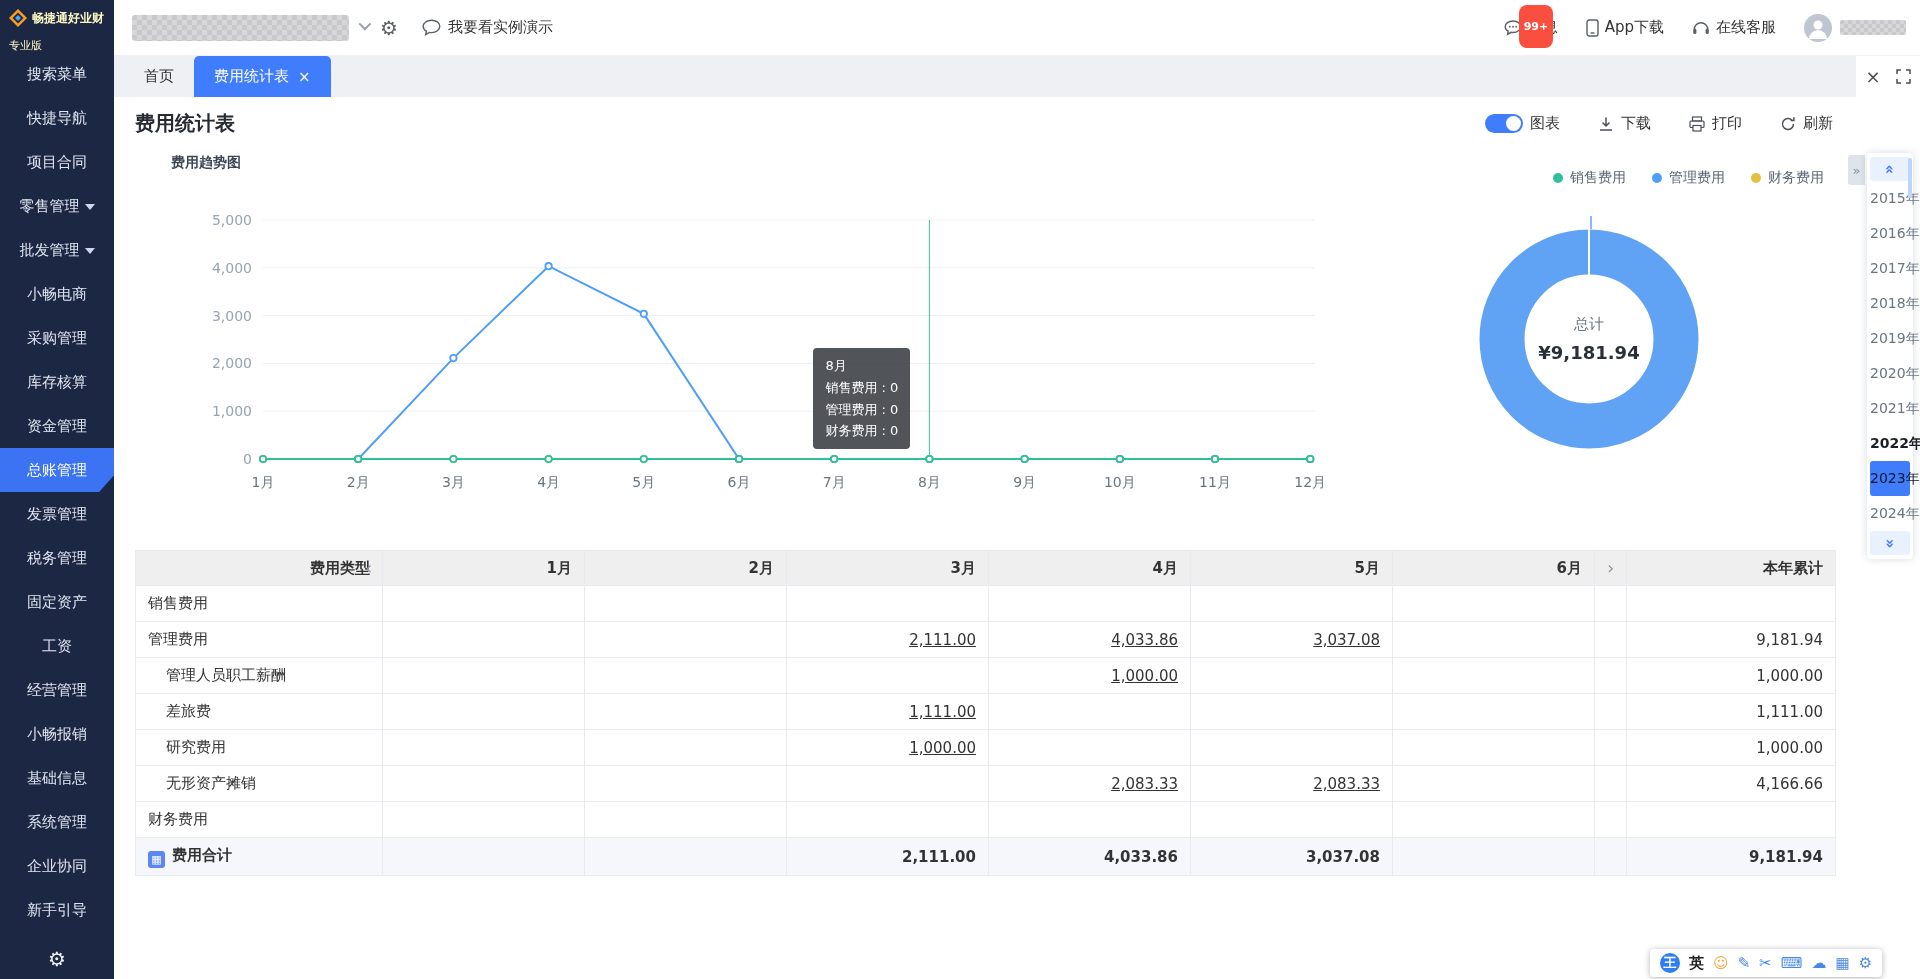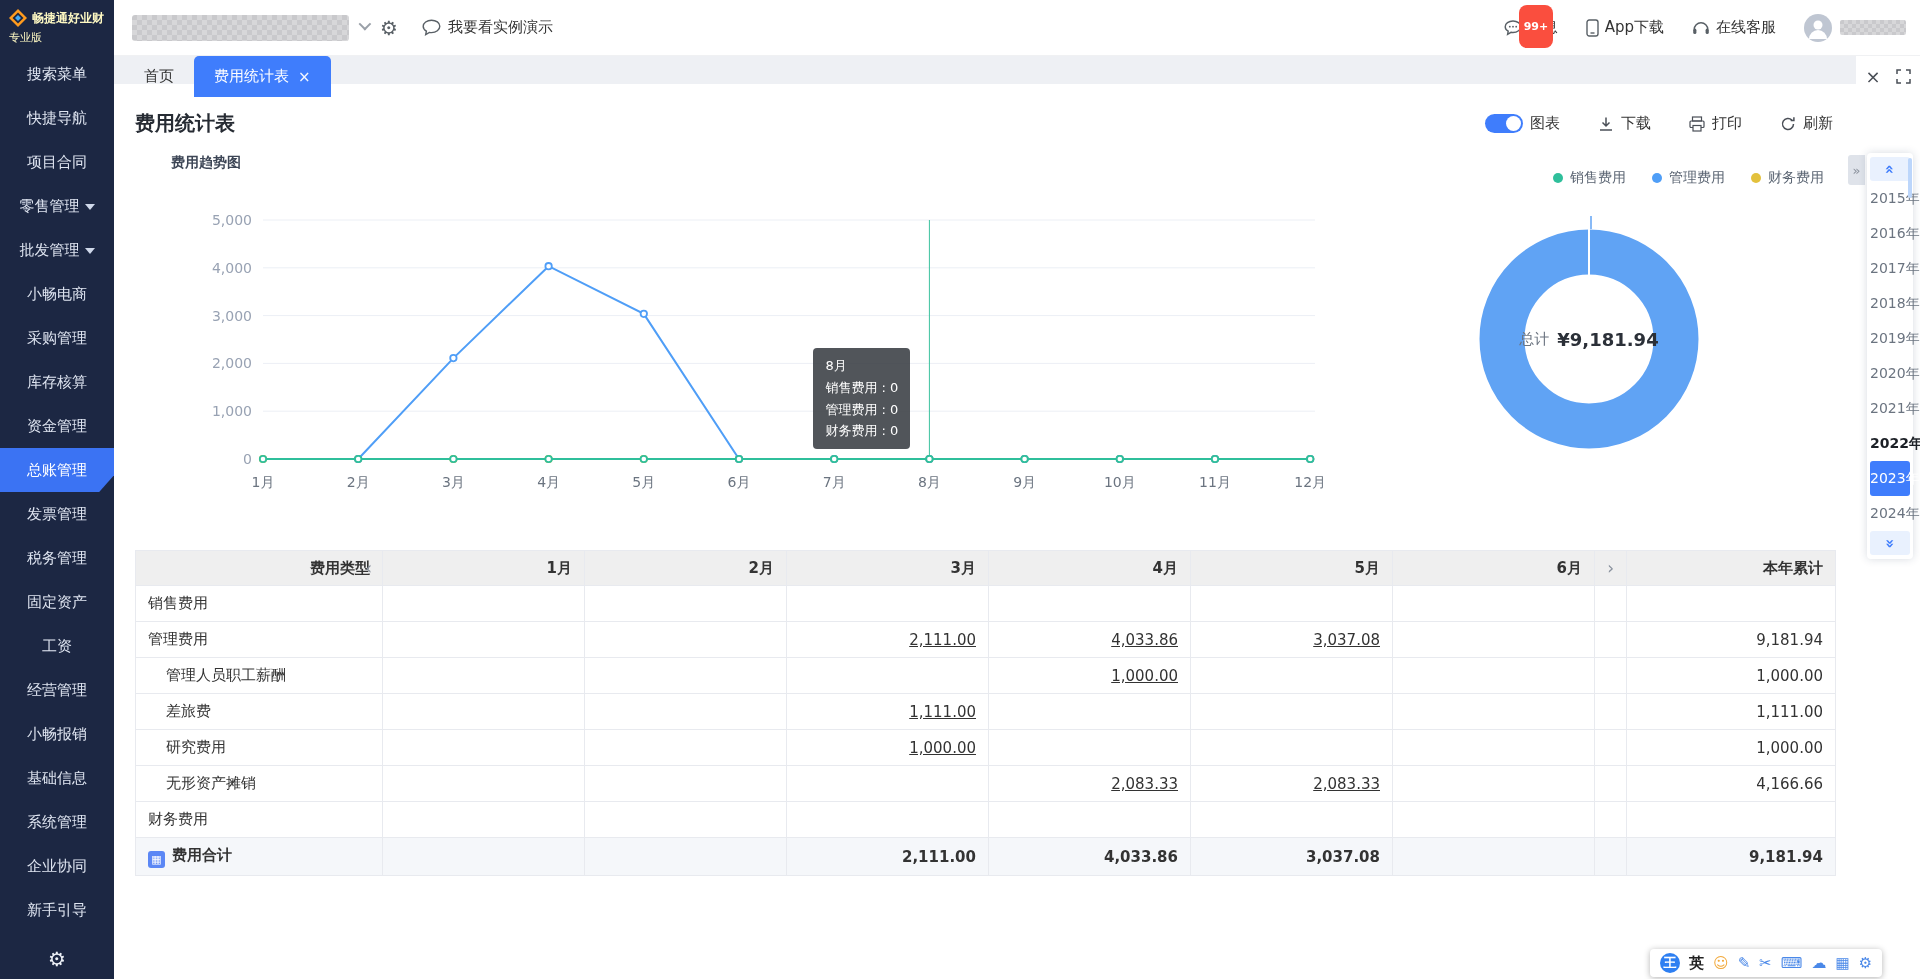--- a/index.html
+++ b/index.html
@@ -5,21 +5,21 @@
   *{margin:0;padding:0;box-sizing:border-box}
   html,body{width:1920px;height:979px;overflow:hidden;position:relative;
     font-family:"DejaVu Sans","Liberation Sans",sans-serif;background:#fff;color:#333}
   svg text{font-family:inherit}
 
   
   .sidebar{position:absolute;left:0;top:0;width:114px;height:979px;background:#1c2743;z-index:6}
   .logo{height:56px;color:#fef9c3;padding:9px 6px 0 9px}
   .logo-row{display:flex;align-items:center;gap:5px}
   .logo-name{font-size:12px;font-weight:700;white-space:nowrap}
-  .logo-sub{font-size:11px;margin-top:3px}
+  .logo-sub{font-size:11px;margin-top:11px}
   .side-nav{position:absolute;top:52px;left:0;right:0}
   .side-item{height:44px;line-height:44px;text-align:center;color:#dfe5f1;font-size:15px;cursor:pointer;white-space:nowrap}
   .side-item.active{background:#3b73f3;color:#fff;clip-path:polygon(0 0,100% 0,100% 62%,87% 100%,0 100%)}
   .caret{display:inline-block;margin-left:5px;width:0;height:0;border-left:5px solid transparent;border-right:5px solid transparent;border-top:6px solid #cfd8ea;vertical-align:middle}
   .side-gear{position:absolute;bottom:8px;left:0;right:0;text-align:center;color:#eef2f8;font-size:20px;cursor:pointer}
 
   
   .topbar{position:absolute;left:114px;top:0;right:0;height:56px;background:#fff;display:flex;align-items:center;padding:0 14px 0 18px;border-bottom:1px solid #f0f1f3;z-index:5}
   .org-select{width:217px;height:26px;border-radius:3px;cursor:pointer;
     background:repeating-conic-gradient(#d7d7d9 0% 25%, #c9c9cc 0% 50%) 0 0/10px 10px}
@@ -27,21 +27,21 @@
   .top-gear{color:#596066;font-size:20px;cursor:pointer;margin-right:24px}
   .demo{display:flex;align-items:center;gap:7px;font-size:15px;color:#333;cursor:pointer}
   .topbar-right{margin-left:auto;display:flex;align-items:center;gap:28px}
   .tb-item{position:relative;display:flex;align-items:center;gap:6px;font-size:15px;color:#333;cursor:pointer}
   .badge{position:absolute;top:-13px;left:15px;background:#fa4e3e;color:#fff;font-size:11px;line-height:1;padding:16px 5px;border-radius:8px;font-weight:700}
   .user{display:flex;align-items:center;gap:8px}
   .name-block{width:66px;height:15px;border-radius:2px;
     background:repeating-conic-gradient(#d7d7d9 0% 25%, #c9c9cc 0% 50%) 0 0/8px 8px}
 
   
-  .tabstrip{position:absolute;left:114px;top:56px;right:0;height:28px;background:#eef0f4;z-index:4}
+  .tabstrip{position:absolute;left:114px;top:56px;right:0;height:41px;background:#eef0f4;z-index:4}
   .tab-list{display:flex;height:41px;padding-left:10px}
   .tab{display:flex;align-items:center;gap:9px;padding:0 20px;font-size:15px;color:#333;cursor:pointer}
   .tab.active{background:#3f7dfc;color:#fff;border-radius:5px 5px 0 0}
   .tab-close{font-size:15px;opacity:.95;cursor:pointer}
   .strip-right{position:absolute;right:0;top:0;height:41px;width:64px;background:#fff;display:flex;align-items:center;justify-content:center;gap:15px;color:#4a4f57}
   .strip-x{font-size:18px;cursor:pointer;line-height:1}
 
   
   .content{position:absolute;left:114px;top:97px;right:0;bottom:0;background:#fff}
   .page-title{position:absolute;left:21px;top:13px;font-size:20px;font-weight:600;color:#262b33}
@@ -53,32 +53,32 @@
   .chart-title{position:absolute;left:57px;top:57px;font-size:14px;font-weight:600;color:#3d4656}
   .legend{position:absolute;top:72px;right:96px;display:flex;gap:26px}
   .legend-item{display:flex;align-items:center;gap:7px;font-size:14px;color:#5a6472;cursor:pointer}
   .legend-dot{width:10px;height:10px;border-radius:50%}
 
   .line-chart{position:absolute;left:46px;top:113px;width:1200px;height:300px}
   .tooltip{position:absolute;background:rgba(55,60,66,.87);color:#fff;font-size:13px;line-height:1.65;padding:7px 12px;border-radius:4px;white-space:nowrap;pointer-events:none}
   .tooltip-title{margin-bottom:1px}
 
   .donut{position:absolute;left:1345px;top:112px;width:260px;height:260px}
-  .donut-center{position:absolute;inset:0;display:flex;align-items:center;justify-content:center;gap:8px}
+  .donut-center{position:absolute;inset:0;display:flex;flex-direction:column;align-items:center;justify-content:center;gap:8px}
   .donut-label{font-size:15px;color:#6b7480}
   .donut-total{font-size:18px;font-weight:600;color:#2b3038}
 
   
   .collapse-handle{position:absolute;left:1734px;top:58px;width:17px;height:30px;background:#dfe3ea;border-radius:3px 0 0 3px;display:flex;align-items:center;justify-content:center;color:#8a919c;font-size:13px;cursor:pointer;z-index:4}
   .year-panel{position:absolute;left:1753px;top:56px;width:46px;background:#fff;border-radius:4px;box-shadow:0 0 8px rgba(31,56,88,.18);padding:4px 3px;z-index:4}
   .year-btn{height:24px;background:#e9f1fe;border-radius:3px;display:flex;align-items:center;justify-content:center;color:#3f7dfc;cursor:pointer}
   .year-btn span{display:inline-block;transform:rotate(-90deg);font-size:15px;font-weight:700;line-height:1}
   .year-btn.down span{transform:rotate(90deg)}
   .year-item{height:35px;line-height:35px;text-align:center;font-size:14px;color:#6b7480;cursor:pointer;border-radius:3px;white-space:nowrap}
-  .year-item.selected{background:#3f7dfc;color:#ffffff}
+  .year-item.selected{background:#3f7dfc;color:#0f172a}
   .year-item.emphasized{color:#1c2026;font-weight:700}
   .year-scrollthumb{position:absolute;right:1px;top:5px;width:4px;height:40px;background:#bcd6fb;border-radius:2px;cursor:pointer}
 
   
   .expense-table{position:absolute;left:21px;top:453px;width:1700px;border-collapse:collapse;table-layout:fixed;font-size:15px;color:#333}
   .expense-table th,.expense-table td{border:1px solid #e8eaef;height:36px;padding:0 12px;overflow:hidden;white-space:nowrap}
   .expense-table thead th{background:#efefef;font-weight:600;height:35px;text-align:right;position:relative}
   .scroll-arrow{color:#8a929e;font-size:17px;cursor:pointer;font-weight:400}
   .scroll-arrow.left{position:absolute;right:10px;top:50%;transform:translateY(-52%)}
   .name-cell{text-align:left;padding-left:14px}

